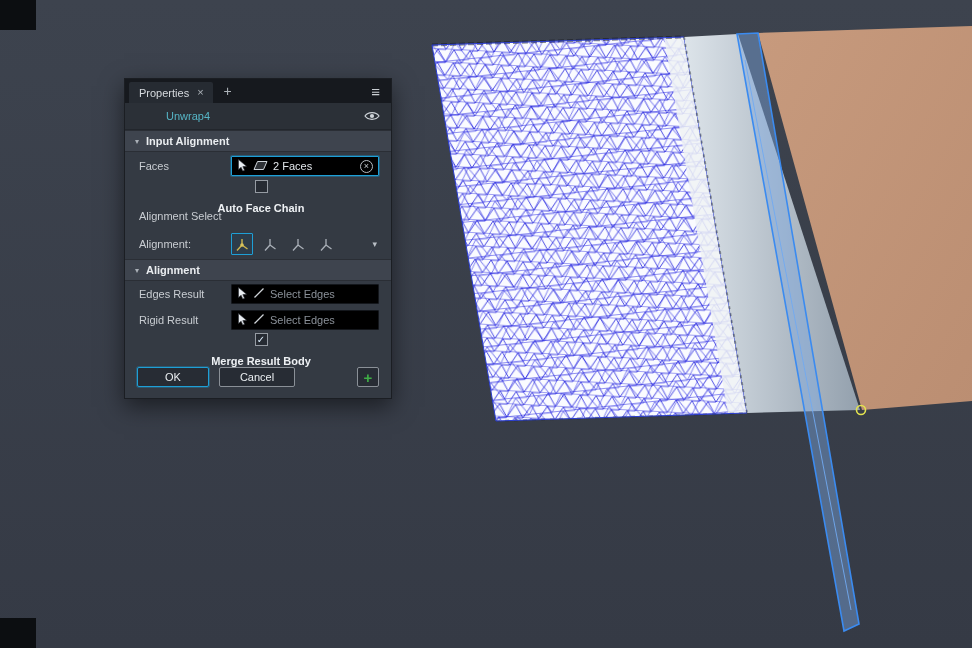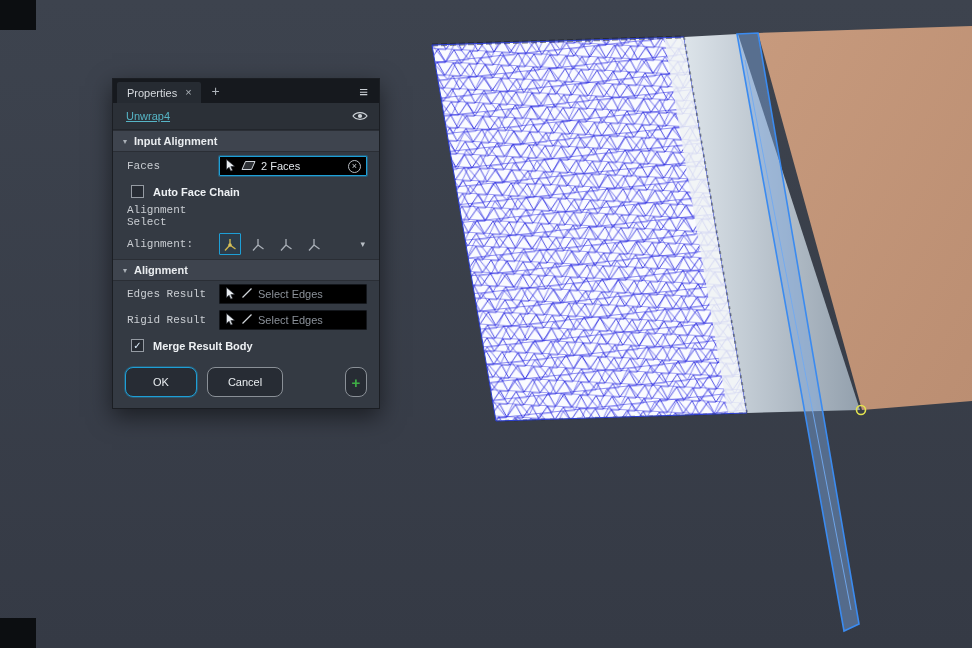--- a/index.html
+++ b/index.html
@@ -10,73 +10,73 @@
     -webkit-font-smoothing:antialiased;
   }
   .stage { position:relative; width:972px; height:648px; overflow:hidden; background:#3a3f4a; }
   svg.viewport { position:absolute; left:0; top:0; display:block; }
   .corner { position:absolute; left:0; width:36px; height:30px; background:#0c0e11; }
   .corner.tl { top:0; }
   .corner.bl { bottom:0; }
 
   
   .panel {
-    position:absolute; left:112px; top:78px; width:268px;
+    position:absolute; left:124px; top:78px; width:268px;
     background:#343a43; border:1px solid #1b1e23;
     box-shadow:0 8px 22px rgba(0,0,0,.5);
     font-size:11px; color:#c9cdd2;
   }
   .titlebar { height:24px; background:#16191e; display:flex; align-items:stretch; }
   .tab {
     display:flex; align-items:center; gap:8px; padding:0 9px 0 10px;
     background:#262b32; color:#d6dade; margin:3px 0 0 4px;
     border-radius:2px 2px 0 0; cursor:default;
   }
   .tab-close { color:#aeb4ba; font-size:11px; line-height:1; }
   .tab-add { display:flex; align-items:center; padding:0 11px; color:#aeb4ba; font-size:14px; }
   .menu-btn { margin-left:auto; display:flex; align-items:center; padding:0 11px; color:#c9ced3; font-size:15px; }
 
   .name-row { height:27px; background:#2b3037; display:flex; align-items:center;
     padding:0 11px 0 13px; border-bottom:1px solid #22262c; }
-  .feature-name { color:#56b5c6; text-decoration:underline; cursor:pointer; }
+  .feature-name { color:#56b5c6; cursor:pointer;margin-left:28px; }
   .eye { margin-left:auto; display:flex; align-items:center; }
 
   .section-hdr { height:22px; background:#3e444e; display:flex; align-items:center; gap:7px;
     padding:0 10px; color:#e9ecef; font-weight:bold;
     border-top:1px solid #2a2e35; border-bottom:1px solid #2a2e35; }
   .arrow { color:#aab0b7; font-size:8px; }
 
   .row { display:flex; align-items:center; padding:0 12px 0 14px; }
   .h27{height:28px} .h23{height:23px} .h26{height:26px} .h29{height:30px} .h25{height:25px}
-  .row-label { width:92px; flex:0 0 92px; color:#c9cdd2;font-family:Liberation Mono, monospace; }
+  .row-label { width:92px; flex:0 0 92px; color:#c9cdd2; }
   .bold-label { color:#eef1f4; font-weight:bold; }
 
   .select-box { flex:1; height:20px; background:#000000; border:1px solid #14171c;
     display:flex; align-items:center; gap:5px; padding:0 5px; border-radius:1px; }
   .select-box.active { border-color:#1e9fd6; box-shadow:0 0 0 1px rgba(30,159,214,.35); }
   .box-text { color:#e2e6ea; white-space:nowrap; }
   .placeholder { color:#8b9199; }
   .clear-btn { margin-left:auto; width:13px; height:13px; border:1px solid #b6bbc1; border-radius:50%;
     color:#c3c8cd; font-size:9px; line-height:11px; text-align:center; cursor:pointer; flex:0 0 13px; }
 
   .checkbox { width:13px; height:13px; border:1px solid #959ba3; background:#262b33;
     display:flex; align-items:center; justify-content:center;
     font-size:10px; line-height:1; color:#ddeefc; flex:0 0 13px; cursor:pointer; }
-  .check-row { padding-left:18px; gap:9px; }
+  .check-row { padding-left:18px; gap:9px;flex-direction:column; }
 
   .align-icons { display:flex; align-items:center; gap:6px; flex:1; }
   .align-btn { width:22px; height:22px; display:flex; align-items:center; justify-content:center;
     border:1px solid transparent; border-radius:1px; cursor:pointer; }
   .align-btn.selected { border-color:#1e9fd6; background:#2d3c4a; }
   .dropdown { margin-left:auto; color:#b9bfc6; font-size:9px; padding-right:2px; cursor:pointer; }
 
   .btn-row { display:flex; align-items:center; padding:9px 12px 11px 12px; gap:10px; }
-  .btn { height:30px; background:#272c34; border:1px solid #8a9097; color:#e9edf0;
+  .btn { height:20px; background:#272c34; border:1px solid #8a9097; color:#e9edf0;
     font-size:11px; display:flex; align-items:center; justify-content:center;
-    border-radius:8px; cursor:pointer; }
+    border-radius:2px; cursor:pointer; }
   .btn.ok { width:72px; border-color:#1e9fd6; box-shadow:0 0 0 1px rgba(30,159,214,.3); }
   .btn.cancel { width:76px; }
   .btn.plus { width:22px; margin-left:auto; color:#3fae46; font-size:15px; font-weight:bold; }
 </style>
 </head>
 <body>
 
 <div class="stage">
 
   <svg class="viewport" width="972" height="648" viewBox="0 0 972 648">

